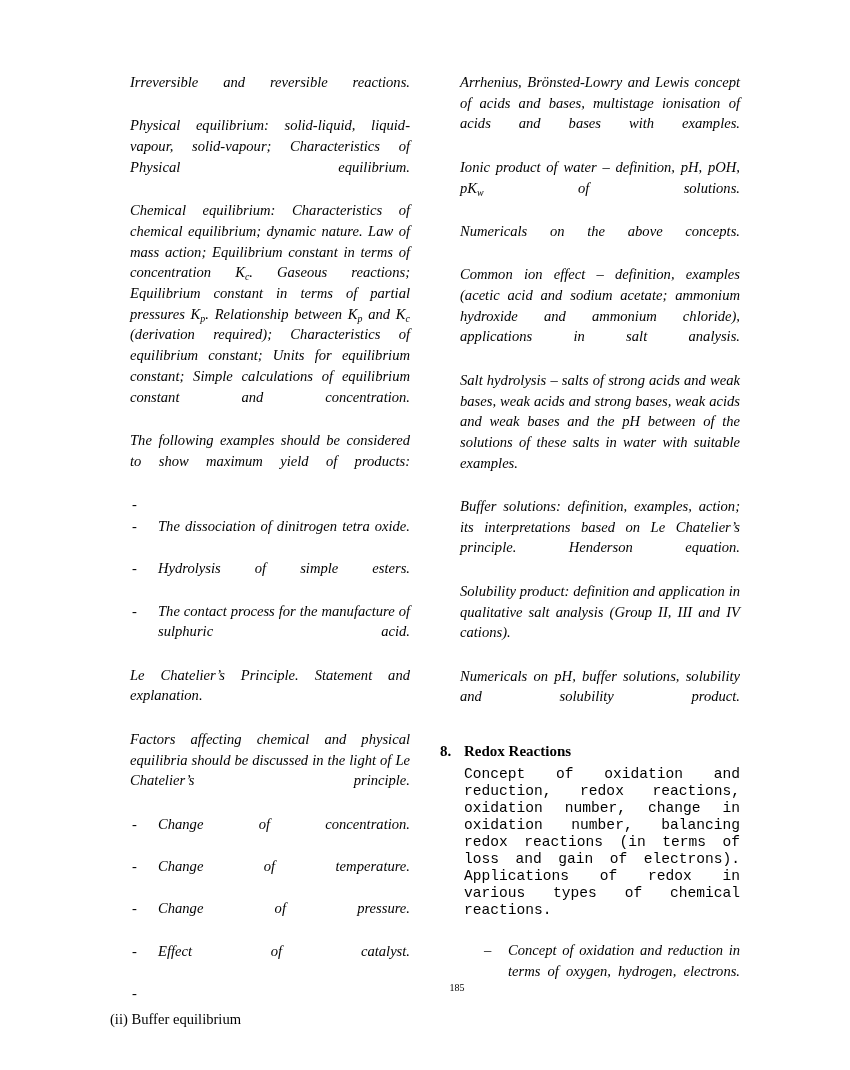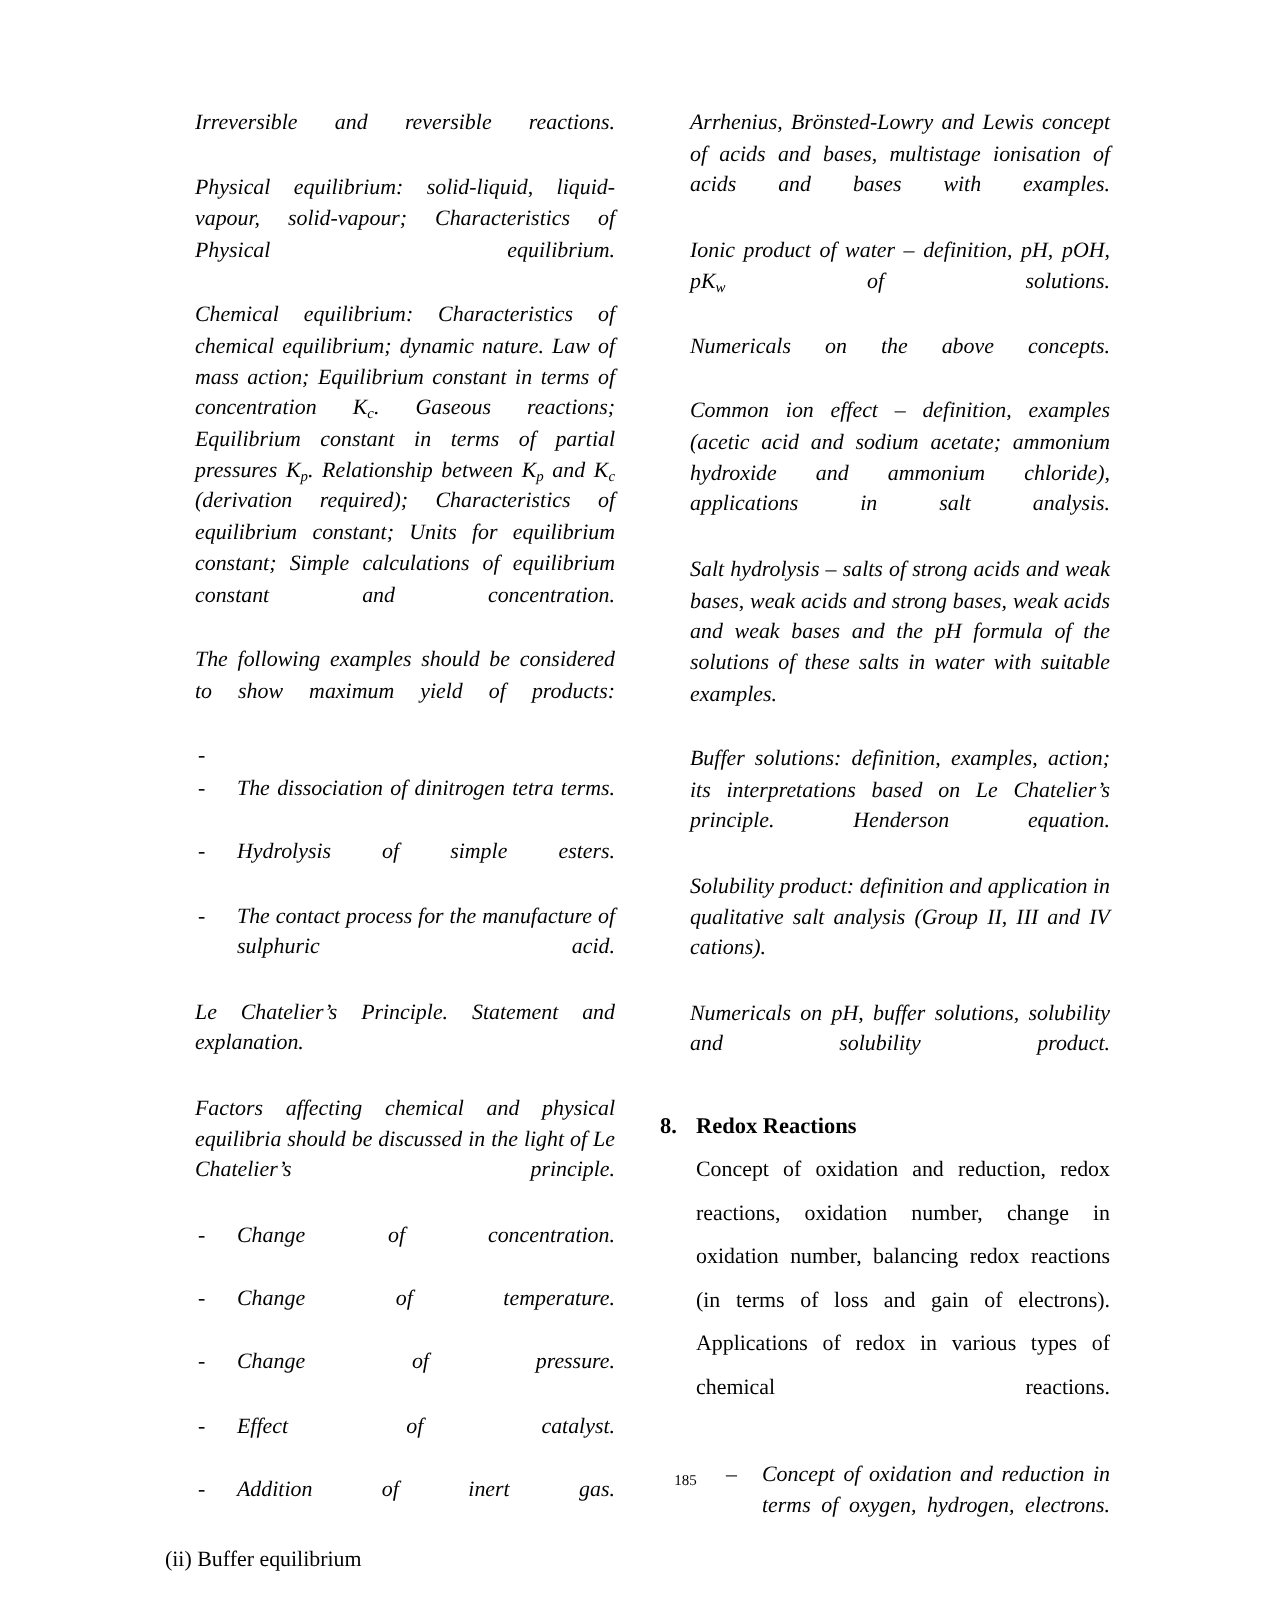--- a/index.html
+++ b/index.html
@@ -111,24 +111,25 @@
   }
   .section-head .sec-num {
     position: absolute;
     left: 0;
     top: 0;
     font-weight: bold;
   }
   .section-body {
     font-style: normal;
     font-size: 14.6px;
-    line-height: 29px;
+    line-height: 17px;
     text-align: justify;
     margin: 0 0 4px 0;
     padding-left: 24px;
+    font-family: Liberation Mono, monospace;
   }
   .section-body:after {
     content: "";
     display: inline-block;
     width: 100%;
   }
 
   
   .redox-list { padding-left: 24px; }
 
@@ -167,21 +168,21 @@
       <p class="p-it"><span>Chemical equilibrium: Characteristics of chemical equilibrium; dynamic nature. Law of mass action; Equilibrium constant in terms of concentration K</span><sub>c</sub><span>. Gaseous reactions; Equilibrium constant in terms of partial pressures K</span><sub>p</sub><span>. Relationship between K</span><sub>p</sub><span> and K</span><sub>c</sub><span> (derivation required); Characteristics of equilibrium constant; Units for equilibrium constant; Simple calculations of equilibrium constant and concentration.</span></p>
 
       <p class="p-it">The following examples should be considered to show maximum yield of products:</p>
 
       <ul class="dash-list">
         <li class="dash-item">
           <span class="marker">-</span>
         </li>
         <li class="dash-item">
           <span class="marker">-</span>
-          <span>The dissociation of dinitrogen tetra terms.</span>
+          <span>The dissociation of dinitrogen tetra oxide.</span>
         </li>
         <li class="dash-item">
           <span class="marker">-</span>
           <span>Hydrolysis of simple esters.</span>
         </li>
         <li class="dash-item">
           <span class="marker">-</span>
           <span>The contact process for the manufacture of sulphuric acid.</span>
         </li>
       </ul>
@@ -202,41 +203,40 @@
         <li class="dash-item">
           <span class="marker">-</span>
           <span>Change of pressure.</span>
         </li>
         <li class="dash-item">
           <span class="marker">-</span>
           <span>Effect of catalyst.</span>
         </li>
         <li class="dash-item">
           <span class="marker">-</span>
-          <span>Addition of inert gas.</span>
         </li>
       </ul>
 
       <p class="subhead-roman">(ii) Buffer equilibrium</p>
 
     </div>
 
     <div class="col col-right">
 
 
       <p class="p-it">Arrhenius, Brönsted-Lowry and Lewis concept of acids and bases, multistage ionisation of acids and bases with examples.</p>
 
       <p class="p-it"><span>Ionic product of water – definition,  pH, pOH, pK</span><sub>w</sub><span> of solutions.</span></p>
 
 
       <p class="p-it">Numericals on the above concepts.</p>
 
       <p class="p-it">Common ion effect – definition, examples (acetic acid and sodium acetate; ammonium hydroxide and ammonium chloride), applications in salt analysis.</p>
 
-      <p class="p-it">Salt hydrolysis – salts of strong acids and weak bases, weak acids and strong bases, weak acids and weak bases and the  pH formula of the solutions of these salts in water with suitable examples.</p>
+      <p class="p-it">Salt hydrolysis – salts of strong acids and weak bases, weak acids and strong bases, weak acids and weak bases and the  pH between of the solutions of these salts in water with suitable examples.</p>
 
       <p class="p-it">Buffer solutions: definition, examples, action; its interpretations based on Le Chatelier’s principle. Henderson equation.</p>
 
       <p class="p-it">Solubility product: definition and application in qualitative salt analysis (Group II, III and IV cations).</p>
 
       <p class="p-it">Numericals on pH, buffer solutions, solubility and solubility product.</p>
 
       <div class="section-head">
         <span class="sec-num">8.</span>
         <span>Redox Reactions</span>

